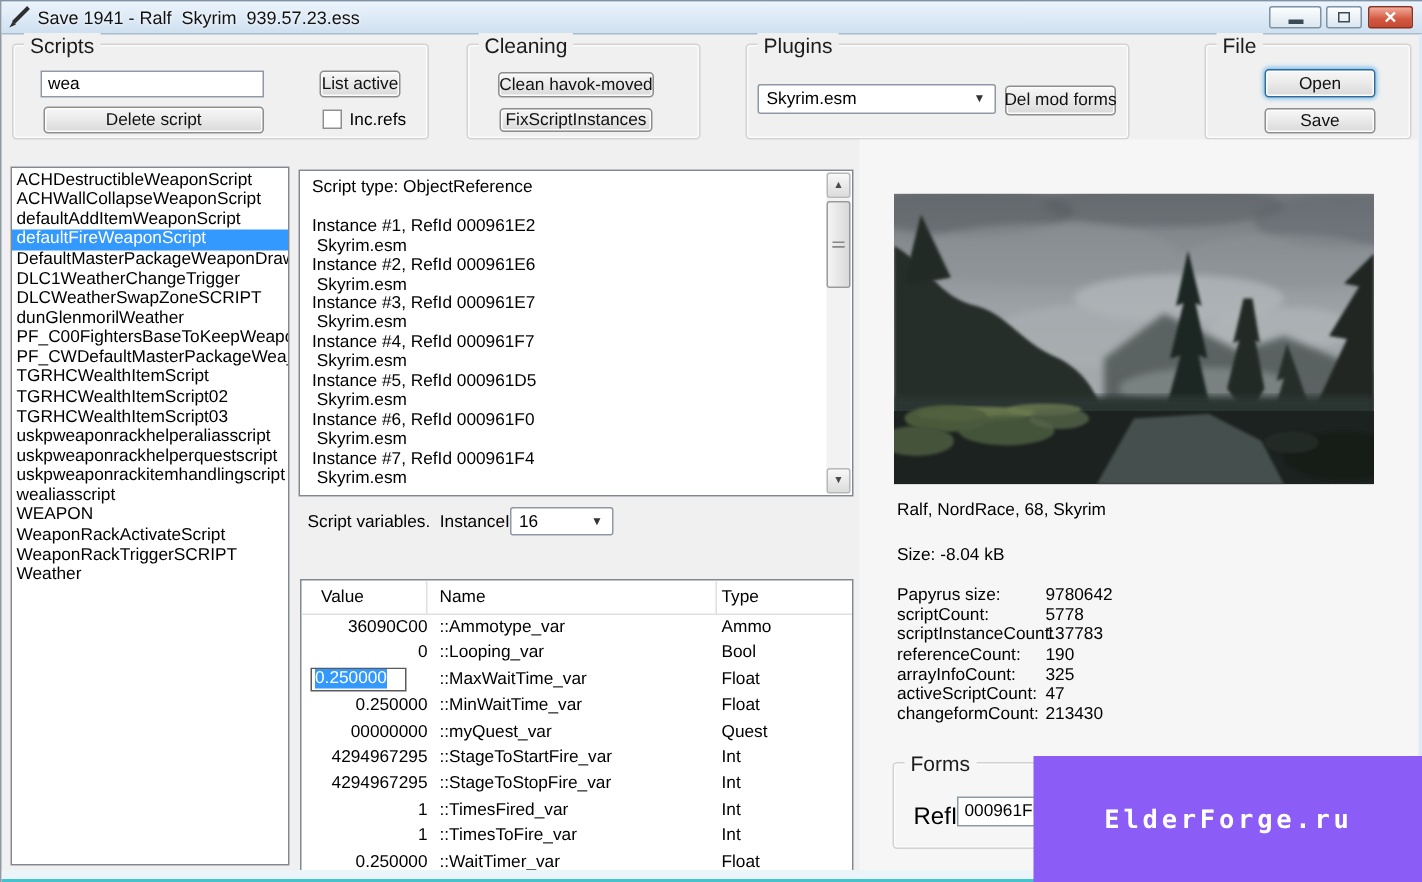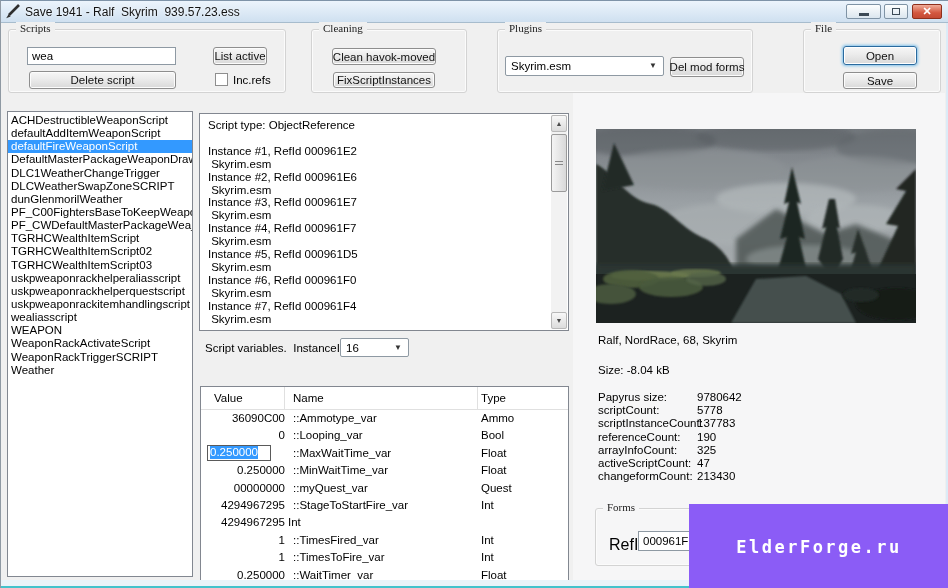--- a/index.html
+++ b/index.html
@@ -31,21 +31,21 @@
   .winbtn.close{ right:7px;  width:30px; background:linear-gradient(#f0ac99,#d3573f 60%,#c44a33); border:1px solid #8e2f1c; color:#fff; font-weight:bold; font-size:11px; }
   .glyph-min { width:10px; height:3px; background:#3c4a56; margin-top:6px; }
   .glyph-max { width:8px; height:7px; border:1.5px solid #3c4a56; background:transparent; }
   
   .groupbox {
     position:absolute; border:1px solid #d3d3d3; border-radius:3px;
     box-shadow:inset 0 0 0 1px #fbfbfb;
   }
   .group-label {
     position:absolute; top:-8px; left:7px; background:#f0f0f0; padding:0 4px;
-    font-size:11px; color:#1c1c1c;font-family:Liberation Serif, serif;
+    font-size:14px; color:#1c1c1c;
   }
   
   .btn {
     position:absolute; display:flex; align-items:center; justify-content:center;
     background:linear-gradient(#f7f7f7, #ebebeb 45%, #d9d9d9);
     border:1px solid #8e8e8e; border-radius:3px; font-size:11.5px; color:#111;
     box-shadow:inset 0 0 0 1px #fcfcfc; cursor:default; white-space:nowrap;
   }
   .btn.focused { border-color:#2a6a9e; box-shadow:inset 0 0 0 1px #fff, 0 0 3px 1px #7fc0ea; }
   .textbox {
@@ -181,20 +181,21 @@
   </div>
 
   <div class="groupbox" style="left:802px; top:28px; width:138px; height:64px;">
     <span class="group-label">File</span>
     <div class="btn focused" style="left:39px; top:16px; width:74px; height:19px;">Open</div>
     <div class="btn" style="left:39px; top:42px; width:74px; height:17px;">Save</div>
   </div>
 
   <div class="listbox">
       <div class="list-item">ACHDestructibleWeaponScript</div>
+      <div class="list-item">ACHWallCollapseWeaponScript</div>
       <div class="list-item">defaultAddItemWeaponScript</div>
       <div class="list-item selected">defaultFireWeaponScript</div>
       <div class="list-item">DefaultMasterPackageWeaponDrawn</div>
       <div class="list-item">DLC1WeatherChangeTrigger</div>
       <div class="list-item">DLCWeatherSwapZoneSCRIPT</div>
       <div class="list-item">dunGlenmorilWeather</div>
       <div class="list-item">PF_C00FightersBaseToKeepWeapo_0</div>
       <div class="list-item">PF_CWDefaultMasterPackageWea_0</div>
       <div class="list-item">TGRHCWealthItemScript</div>
       <div class="list-item">TGRHCWealthItemScript02</div>
@@ -281,20 +282,21 @@
           <div class="cell c-name">::myQuest_var</div>
           <div class="cell c-type">Quest</div>
         </div>
         <div class="trow">
           <div class="cell c-value">4294967295</div>
           <div class="cell c-name">::StageToStartFire_var</div>
           <div class="cell c-type">Int</div>
         </div>
         <div class="trow">
           <div class="cell c-value">4294967295</div>
+          <div class="cell c-name">::StageToStopFire_var</div>
           <div class="cell c-type">Int</div>
         </div>
         <div class="trow">
           <div class="cell c-value">1</div>
           <div class="cell c-name">::TimesFired_var</div>
           <div class="cell c-type">Int</div>
         </div>
         <div class="trow">
           <div class="cell c-value">1</div>
           <div class="cell c-name">::TimesToFire_var</div>

